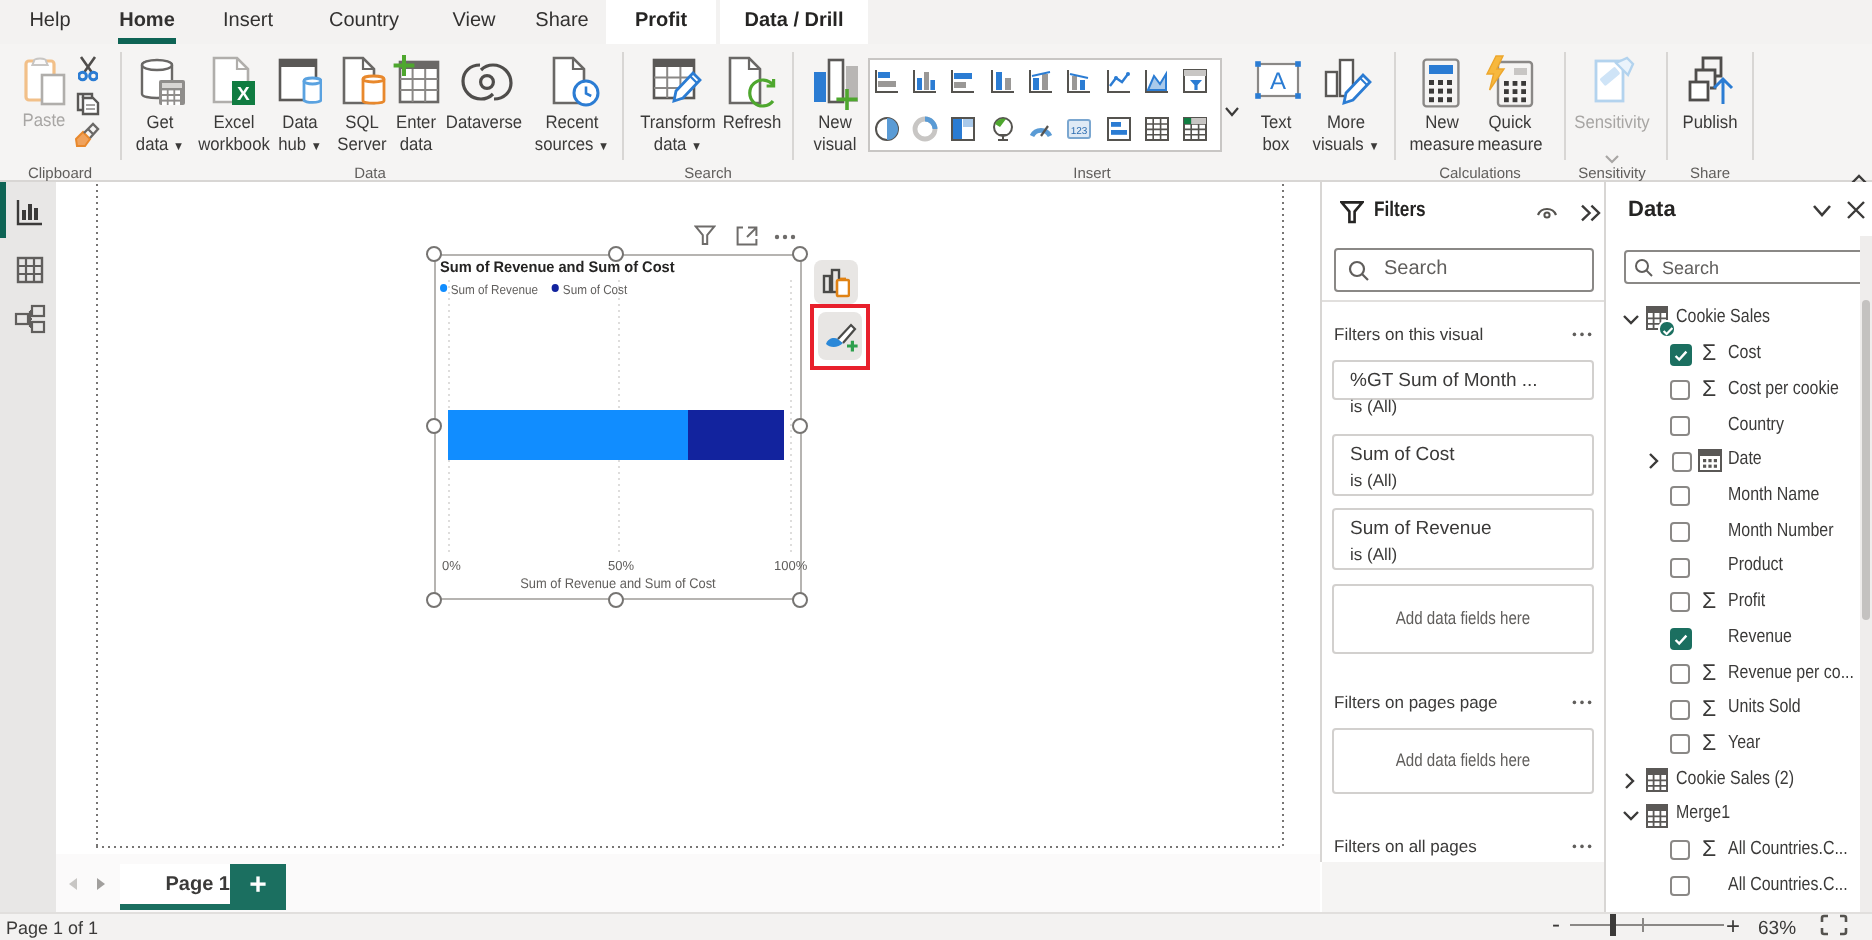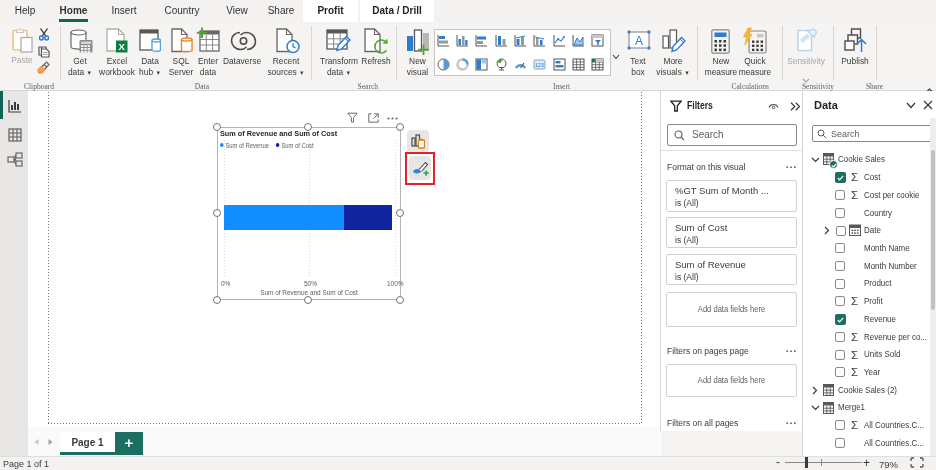--- a/index.html
+++ b/index.html
@@ -8,21 +8,21 @@
   .abs { position:absolute; }
   
   #tabrow { left:0; top:0; width:936px; height:22px; background:#f3f2f1; }
   .tab { position:absolute; top:0; height:22px; line-height:22px; font-size:10px; color:#323130; text-align:center; }
   .tab.b { font-weight:700; }
   .ctab { position:absolute; top:0; height:22px; line-height:22px; font-size:10px; font-weight:700; color:#252423; background:#fff; text-align:center; }
   #homeline { left:59px; top:19px; width:29px; height:2.5px; background:#0e6455; }
   
   #ribbon { left:0; top:22px; width:936px; height:69px; background:#f5f4f3; border-bottom:1px solid #d8d6d4; }
   .rsep { position:absolute; top:26px; width:1px; height:54px; background:#d8d6d4; }
-  .glabel { position:absolute; top:82px; font-size:7.5px; color:#605e5c; text-align:right; white-space:nowrap;font-family:Liberation Serif, serif; }
+  .glabel { position:absolute; top:82px; font-size:7.5px; color:#605e5c; text-align:center; white-space:nowrap; }
   .blabel { position:absolute; font-size:9px; color:#3b3a39; text-align:center; line-height:11px; white-space:nowrap; transform:scaleX(0.93); }
   .icon { position:absolute; }
   
   #sidebar { left:0; top:91px; width:28px; height:365px; background:#e8e7e6; }
   #sideind { left:0; top:91px; width:3px; height:28px; background:#0e6455; }
   #canvas { left:28px; top:91px; width:632px; height:336px; background:#fff; }
   .pagedot { position:absolute; }
   
   #visual { left:217px; top:127px; width:184px; height:173px; background:#fff; border:1px solid #b6b4b1; }
   .handle { position:absolute; width:8px; height:8px; border-radius:50%; background:#fff; border:1.3px solid #767472; }
@@ -441,27 +441,27 @@
     <svg class="icon" style="left:790px;top:102px;" width="11" height="9" viewBox="0 0 11 9">
       <path d="M1 0.8 L4.8 4.5 L1 8.2 M5.7 0.8 L9.5 4.5 L5.7 8.2" fill="none" stroke="#3b3a39" stroke-width="1.2"></path>
     </svg>
     <div class="abs" style="left:667px;top:124px;width:130px;height:22px;background:#fff;border:1px solid #8a8886;border-radius:2px;"></div>
     <svg class="icon" style="left:674px;top:130px;" width="11" height="11" viewBox="0 0 11 11">
       <circle cx="4.5" cy="4.5" r="3.5" fill="none" stroke="#605e5c" stroke-width="1.1"></circle>
       <path d="M7 7 L10 10" stroke="#605e5c" stroke-width="1.1"></path>
     </svg>
     <div class="abs" style="left:692px;top:129px;font-size:10px;color:#605e5c;">Search</div>
     <div class="abs" style="left:661px;top:150px;width:141px;height:1px;background:#e1dfdd;"></div>
-    <div class="fsec" style="top:162px;">Format on this visual</div>
+    <div class="fsec" style="top:162px;">Filters on this visual</div>
     <svg class="icon" style="left:786px;top:166px;" width="10" height="3" viewBox="0 0 10 3">
       <circle cx="1.2" cy="1.2" r="0.9" fill="#605e5c"></circle>
       <circle cx="5" cy="1.2" r="0.9" fill="#605e5c"></circle>
       <circle cx="8.8" cy="1.2" r="0.9" fill="#605e5c"></circle>
     </svg>
-    <div class="fcard" style="top:180px;height:32px;">
+    <div class="fcard" style="top:180px;height:20px;">
       <div style="padding:4px 0 0 8px;">%GT Sum of Month ...</div>
       <div style="padding:2px 0 0 8px;font-size:8.5px;">is (All)</div>
     </div>
     <div class="fcard" style="top:217px;height:31px;">
       <div style="padding:4px 0 0 8px;">Sum of Cost</div>
       <div style="padding:2px 0 0 8px;font-size:8.5px;">is (All)</div>
     </div>
     <div class="fcard" style="top:254px;height:31px;">
       <div style="padding:4px 0 0 8px;">Sum of Revenue</div>
       <div style="padding:2px 0 0 8px;font-size:8.5px;">is (All)</div>
@@ -608,30 +608,30 @@
   </div>
 
   <div class="abs" id="tabstrip"></div>
   <div id="tabstrip-content">
     <svg class="icon" style="left:33px;top:438px;" width="7" height="8" viewBox="0 0 7 8">
       <path d="M5.5 1 L1.5 4 L5.5 7 Z" fill="#c8c6c4"></path>
     </svg>
     <svg class="icon" style="left:47px;top:438px;" width="7" height="8" viewBox="0 0 7 8">
       <path d="M1.5 1 L5.5 4 L1.5 7 Z" fill="#a19f9d"></path>
     </svg>
-    <div class="abs" style="left:60px;top:432px;width:55px;height:21px;background:#fff;font-size:10px;font-weight:bold;color:#3b3a39;text-align:center;line-height:21px;">Page 1</div>
+    <div class="abs" style="left:60px;top:432px;width:55px;height:21px;background:#fff;font-size:10px;font-weight:bold;color:#3b3a39;text-align:right;line-height:21px;">Page 1</div>
     <div class="abs" style="left:60px;top:452px;width:55px;height:3px;background:#1b6f60;"></div>
     <div class="abs" style="left:115px;top:432px;width:28px;height:23px;background:#1b6f60;"></div>
     <div class="abs" style="left:115px;top:432px;width:28px;height:23px;color:#fff;font-size:15px;font-weight:bold;text-align:center;line-height:21px;">+</div>
   </div>
   <div class="abs" id="statusbar"></div>
   <div id="statusbar-content">
     <div class="abs" style="left:3px;top:459px;font-size:9px;color:#3b3a39;">Page 1 of 1</div>
     <div class="abs" style="left:776px;top:455px;font-size:12px;color:#3b3a39;">-</div>
     <div class="abs" style="left:785px;top:462px;width:77px;height:1px;background:#8a8886;"></div>
     <div class="abs" style="left:805px;top:457px;width:3px;height:11px;background:#3b3a39;"></div>
     <div class="abs" style="left:821px;top:459px;width:1px;height:7px;background:#8a8886;"></div>
     <div class="abs" style="left:863px;top:456px;font-size:12px;color:#3b3a39;">+</div>
-    <div class="abs" style="left:879px;top:459px;font-size:9.5px;color:#3b3a39;">79%</div>
+    <div class="abs" style="left:879px;top:459px;font-size:9.5px;color:#3b3a39;">63%</div>
     <svg class="icon" style="left:910px;top:457px;" width="14" height="11" viewBox="0 0 14 11">
       <path d="M4 1 H2 C1.4 1 1 1.4 1 2 V4 M10 1 H12 C12.6 1 13 1.4 13 2 V4 M13 7 V9 C13 9.6 12.6 10 12 10 H10 M4 10 H2 C1.4 10 1 9.6 1 9 V7" fill="none" stroke="#55534f" stroke-width="1.3"></path>
     </svg>
   </div>
 
 </body></html>

